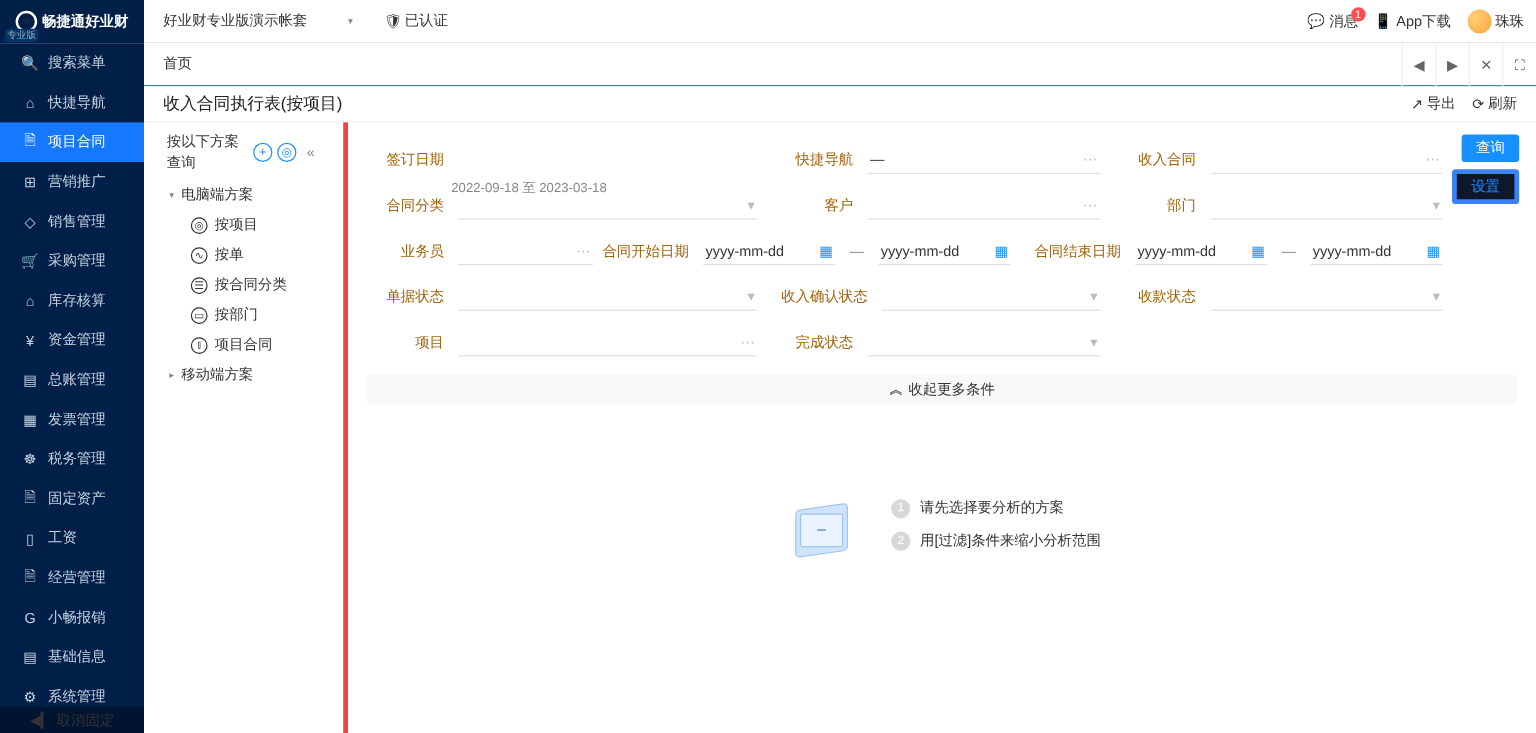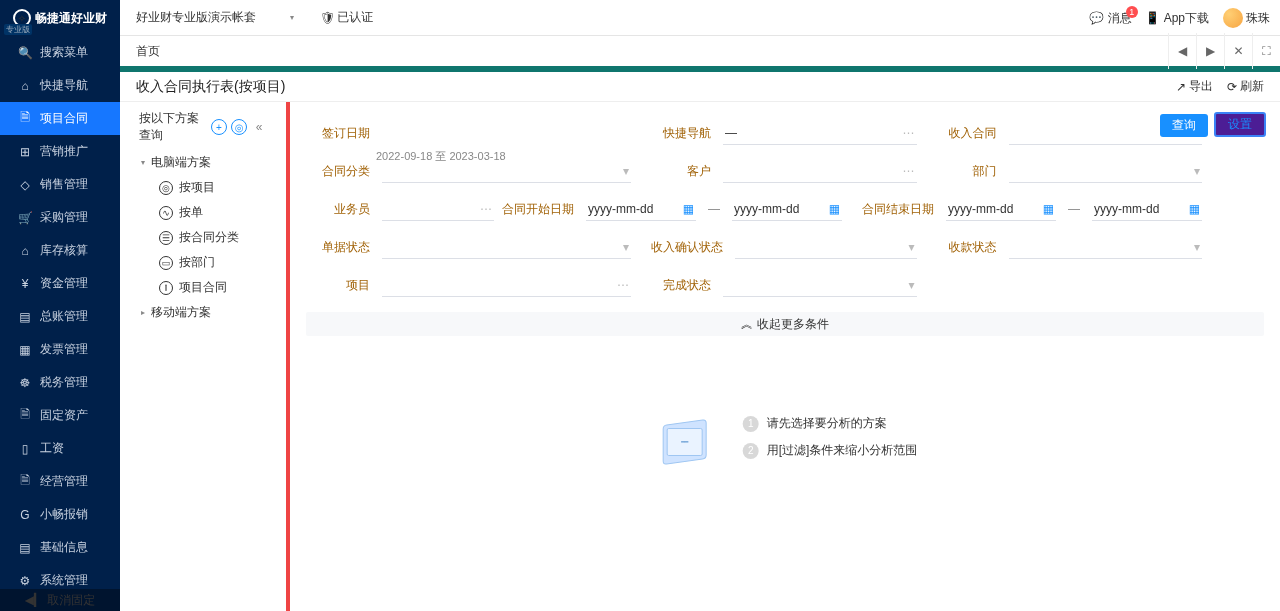--- a/index.html
+++ b/index.html
@@ -14,21 +14,21 @@
 .top-right{position:absolute;right:10px;top:0;height:36px;display:flex;align-items:center;gap:14px}
 .top-chip{display:flex;align-items:center;gap:3px;color:#555;position:relative}
 .badge{position:absolute;top:-4px;right:-6px;background:#ff4d4f;color:#fff;border-radius:8px;min-width:12px;height:12px;font-size:9px;display:flex;align-items:center;justify-content:center;padding:0 2px}
 .avatar{width:20px;height:20px;border-radius:50%;background:radial-gradient(circle at 30% 30%,#ffcf74,#f7a542)}
 .sidebar{position:absolute;left:0;top:36px;width:120px;bottom:0;background:#00204a;color:#c8d2e0;overflow:hidden}
 .side-item{height:33px;display:flex;align-items:center;gap:8px;padding-left:18px;color:#c8d2e0;cursor:pointer}
 .side-item.active{background:#1677ff;color:#fff}
 .side-item span{color:inherit}
 .side-icon{width:14px;text-align:center;color:inherit}
 .side-footer{position:absolute;bottom:0;left:0;right:0;height:22px;background:#00142f;color:#c8d2e0;display:flex;align-items:center;justify-content:center;gap:4px}
-.tabsbar{position:absolute;left:120px;right:0;top:36px;height:36px;background:#fff;border-bottom:6px solid #0f766e;display:flex;align-items:stretch}
+.tabsbar{position:absolute;left:120px;right:0;top:36px;height:36px;background:#fff;border-bottom:1px solid #0f766e;display:flex;align-items:stretch}
 .tab{display:flex;align-items:center;padding:0 16px;color:#555;cursor:pointer}
 .tab.active{background:#22b573;color:#fff}
 .tab.active span{color:#fff}
 .tab-close{margin-left:6px;color:#fff}
 .tab-tools{margin-left:auto;display:flex;align-items:center}
 .tab-tool{width:28px;height:36px;display:flex;align-items:center;justify-content:center;border-left:1px solid #eee;color:#666;cursor:pointer}
 .main{position:absolute;left:120px;right:0;top:72px;bottom:0;background:#f2f3f5;overflow:hidden}
 .page-head{height:30px;background:#fff;display:flex;align-items:center;padding:0 16px;border-bottom:1px solid #eee}
 .page-title{font-size:14px;color:#222}
 .page-actions{margin-left:auto;display:flex;align-items:center;gap:14px}
@@ -50,23 +50,23 @@
 .label{width:72px;text-align:right;color:#a16207;margin-right:6px;flex-shrink:0}
 .input{flex:1;height:24px;border-bottom:1px solid #dcdfe6;display:flex;align-items:center;justify-content:space-between;padding:0 2px;color:#888}
 .input .suffix{color:#bbb}
 .date-range{display:flex;align-items:center;gap:4px;color:#555}
 .date-link{color:#555;cursor:pointer}
 .date-link.more{background:#1890ff;color:#fff;border-radius:8px;padding:0 6px;font-size:10px}
 .date-sub{position:absolute;color:#888;font-size:11px}
 .date-entry{display:flex;align-items:center;border-bottom:1px solid #dcdfe6;height:24px;width:110px;justify-content:space-between;color:#bbb;padding:0 2px}
 .sep{color:#888;padding:0 6px}
 .collapse-more{height:24px;background:#f7f8fa;display:flex;align-items:center;justify-content:center;gap:4px;color:#888;margin:8px 16px 0 16px;border-radius:2px;cursor:pointer}
-.right-actions{position:absolute;right:14px;top:10px;display:flex;flex-direction:row;gap:6px;align-items:flex-end}
+.right-actions{position:absolute;right:14px;top:10px;display:flex;flex-direction:column;gap:6px;align-items:flex-end}
 .btn-primary{background:#1890ff;color:#fff;border:none;border-radius:3px;padding:3px 12px;cursor:pointer}
-.btn-outline{background:#4c1d95;color:#1890ff;border:2px solid #3b82f6;border-radius:3px;padding:2px 12px;cursor:pointer}
+.btn-outline{background:#0f172a;color:#1890ff;border:4px solid #3b82f6;border-radius:3px;padding:2px 12px;cursor:pointer}
 .empty{position:absolute;top:300px;left:50%;transform:translateX(-50%);display:flex;align-items:center;gap:20px}
 .empty-ill{width:70px;height:70px;position:relative}
 .box3d{position:absolute;left:10px;top:20px;width:44px;height:40px;background:#cfe3ff;border:1px solid #9fc6f2;transform:skewY(-8deg);border-radius:4px}
 .box-face{position:absolute;left:14px;top:26px;width:36px;height:28px;background:#eaf3ff;border:1px solid #9fc6f2;border-radius:2px;display:flex;align-items:center;justify-content:center;color:#4a88c9}
 .empty-steps{display:flex;flex-direction:column;gap:10px}
 .step{display:flex;align-items:center;gap:8px;color:#555}
 .step-num{width:16px;height:16px;border-radius:50%;background:#d8d8d8;color:#fff;display:flex;align-items:center;justify-content:center;font-size:10px}
 .caret{font-size:8px;color:#888}
 </style>
 </head>

